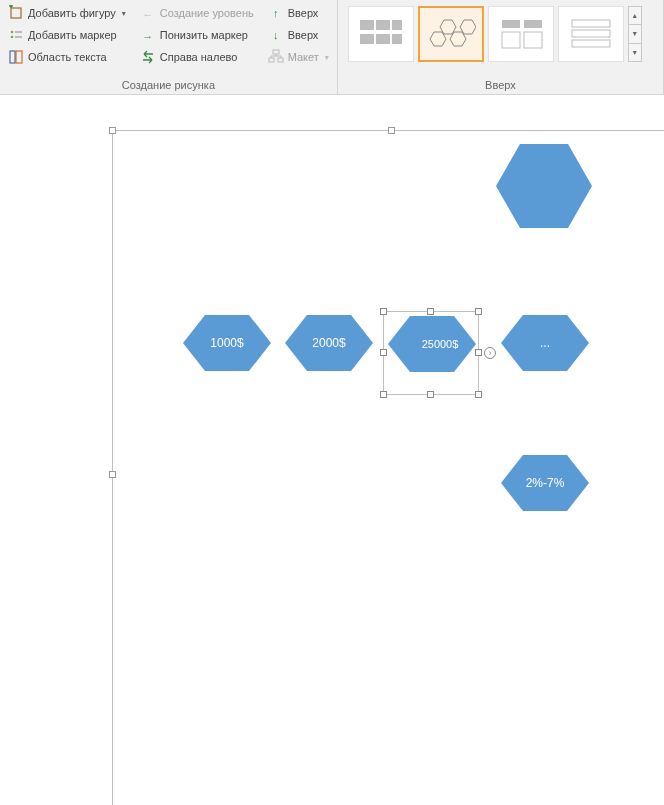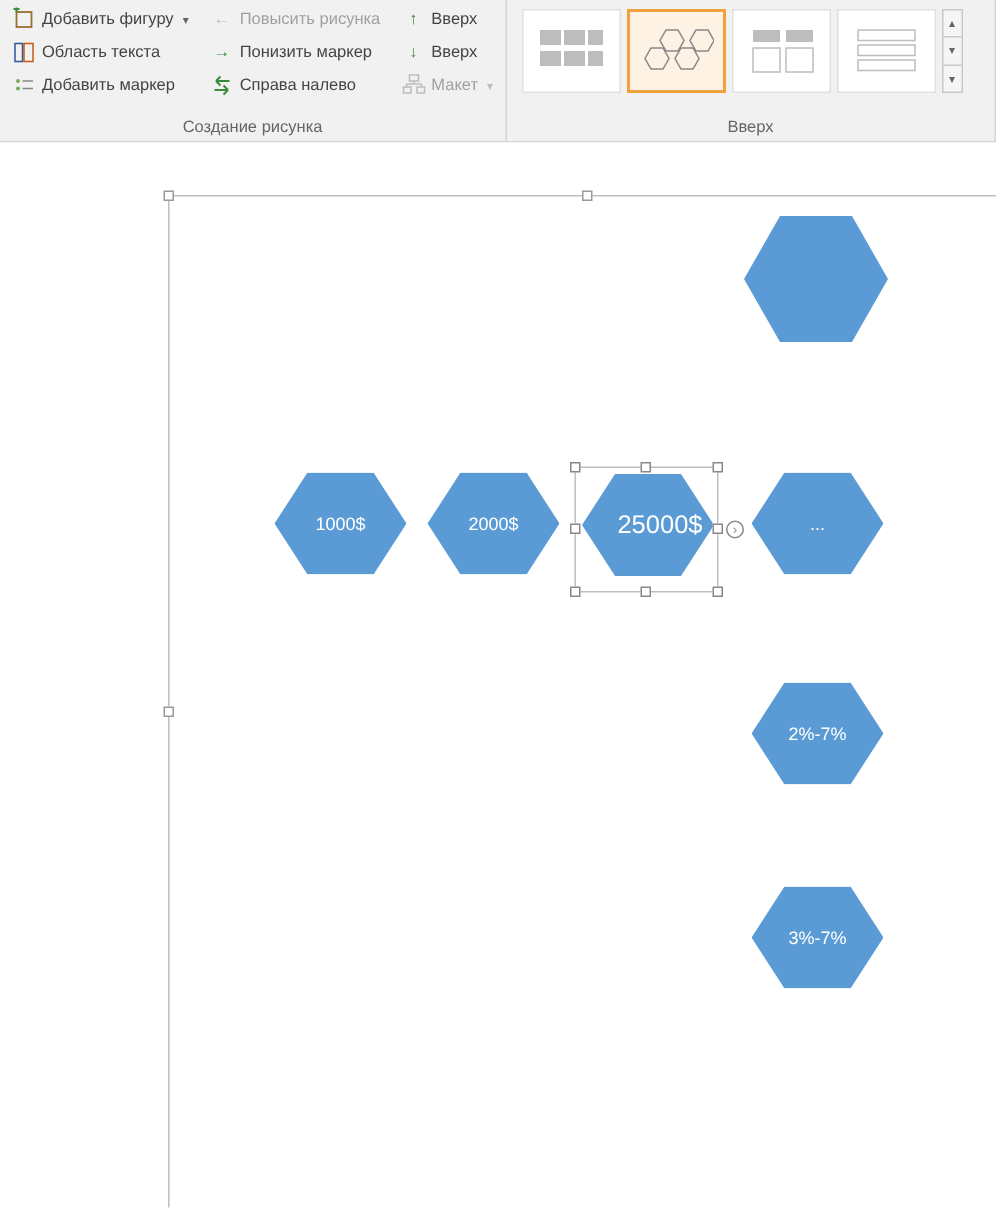--- a/index.html
+++ b/index.html
@@ -139,21 +139,21 @@
   height: 7px;
   background: #fff;
   border: 1px solid #999;
 }
 .h-tl { left: -4px; top: -4px; }
 .h-ml { left: -4px; top: 50%; margin-top: -4px; }
 .h-tm { left: 50%; top: -4px; margin-left: -4px; }
 .hexagon {
   position: absolute;
   width: 88px;
-  height: 68px;
+  height: 56px;
   background: #5b9bd5;
   clip-path: polygon(25% 0%, 75% 0%, 100% 50%, 75% 100%, 25% 100%, 0% 50%);
   display: flex;
   align-items: center;
   justify-content: center;
   color: #fff;
   font-size: 12px;
   font-weight: 500;
   cursor: pointer;
 }
@@ -201,43 +201,43 @@
                 <line x1="1" y1="1" x2="5" y2="1" stroke="#3a8b3a" stroke-width="1.4"></line>
                 <line x1="3" y1="-1" x2="3" y2="3" stroke="#3a8b3a" stroke-width="1.4"></line>
               </svg>
           </span>
           <span>Добавить фигуру</span>
           <span class="dd-caret">▾</span>
         </div>
         <div class="ribbon-btn">
           <span class="icon-slot">
             <svg width="16" height="16">
-                <rect x="2" y="2" width="5" height="12" fill="none" stroke="#2b579a"></rect>
-                <rect x="8" y="2" width="6" height="12" fill="none" stroke="#c55a11"></rect>
-              </svg>
-          </span>
-          <span>Область текста</span>
-        </div>
-        <div class="ribbon-btn">
-          <span class="icon-slot">
-            <svg width="16" height="16">
                 <circle cx="4" cy="5" r="1.3" fill="#7a5"></circle>
                 <line x1="7" y1="5" x2="14" y2="5" stroke="#888"></line>
                 <circle cx="4" cy="10" r="1.3" fill="#7a5"></circle>
                 <line x1="7" y1="10" x2="14" y2="10" stroke="#888"></line>
               </svg>
           </span>
           <span>Добавить маркер</span>
         </div>
+        <div class="ribbon-btn">
+          <span class="icon-slot">
+            <svg width="16" height="16">
+                <rect x="2" y="2" width="5" height="12" fill="none" stroke="#2b579a"></rect>
+                <rect x="8" y="2" width="6" height="12" fill="none" stroke="#c55a11"></rect>
+              </svg>
+          </span>
+          <span>Область текста</span>
+        </div>
       </div>
 
       <div class="ribbon-col">
         <div class="ribbon-btn disabled">
           <span class="icon-slot" style="color:#bcbcbc;">←</span>
-          <span>Повысить рисунка</span>
+          <span>Создание уровень</span>
         </div>
         <div class="ribbon-btn">
           <span class="icon-slot" style="color:#3a8b3a;">→</span>
           <span>Понизить маркер</span>
         </div>
         <div class="ribbon-btn">
           <span class="icon-slot">
             <svg width="16" height="16">
                 <path d="M13 5 L4 5 M4 5 L7 2 M4 5 L7 8" fill="none" stroke="#3a8b3a" stroke-width="1.3"></path>
                 <path d="M3 11 L12 11 M12 11 L9 8 M12 11 L9 14" fill="none" stroke="#3a8b3a" stroke-width="1.3"></path>
@@ -342,37 +342,34 @@
 
     <div class="hexagon" style="left:70px; top:184px;">
       <span>1000$</span>
     </div>
     <div class="hexagon" style="left:172px; top:184px;">
       <span>2000$</span>
     </div>
 
     <div class="sel-shape" style="left:270px; top:180px; width:96px; height:84px;">
       <div class="hexagon" style="left:4px; top:4px; position:absolute;">
-        <span style="font-size:17px;margin-left:16px;">25000$</span>
+        <span style="font-size:11px;margin-left:16px;">25000$</span>
       </div>
       <div class="sh sh-tl"></div>
       <div class="sh sh-tr"></div>
       <div class="sh sh-bl"></div>
       <div class="sh sh-br"></div>
       <div class="sh sh-tm"></div>
       <div class="sh sh-bm"></div>
       <div class="sh sh-ml"></div>
       <div class="sh sh-mr"></div>
       <div class="side-handle">›</div>
     </div>
 
     <div class="hexagon" style="left:388px; top:184px;">
       <span>...</span>
     </div>
 
     <div class="hexagon" style="left:388px; top:324px;">
       <span>2%-7%</span>
     </div>
-    <div class="hexagon" style="left:388px; top:460px;">
-      <span>3%-7%</span>
-    </div>
   </div>
 </div>
 
 </body></html>

